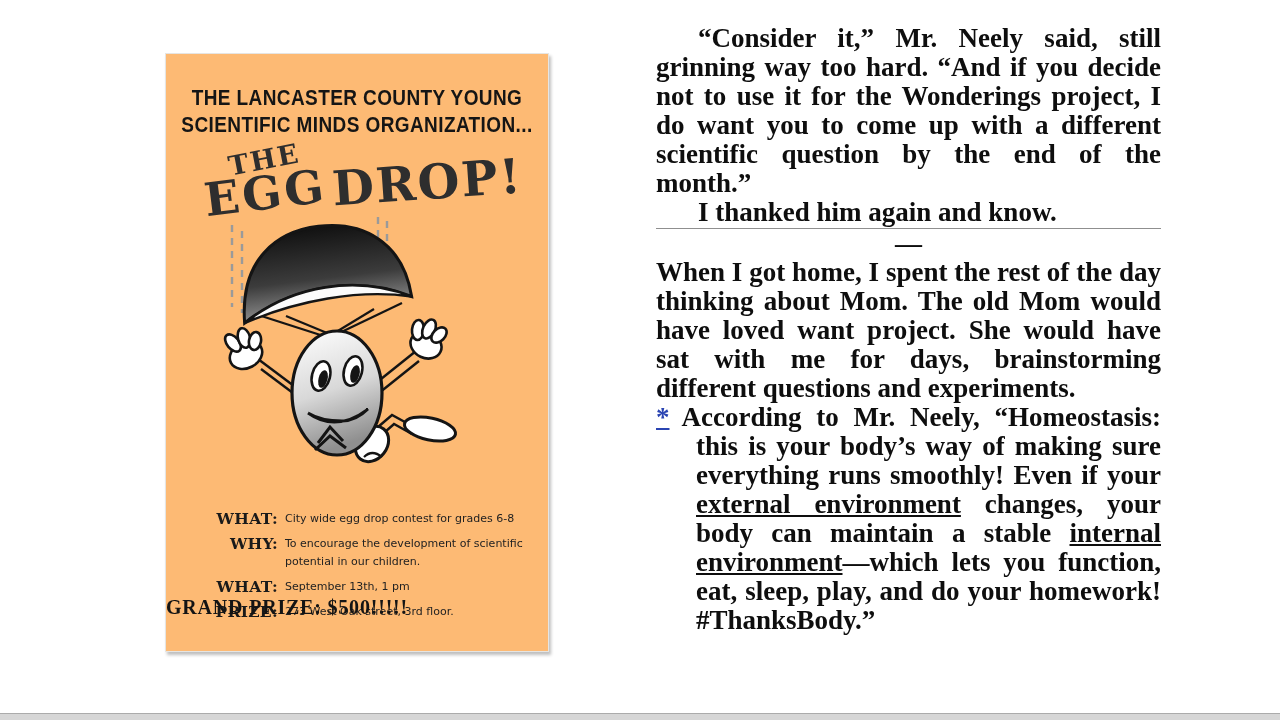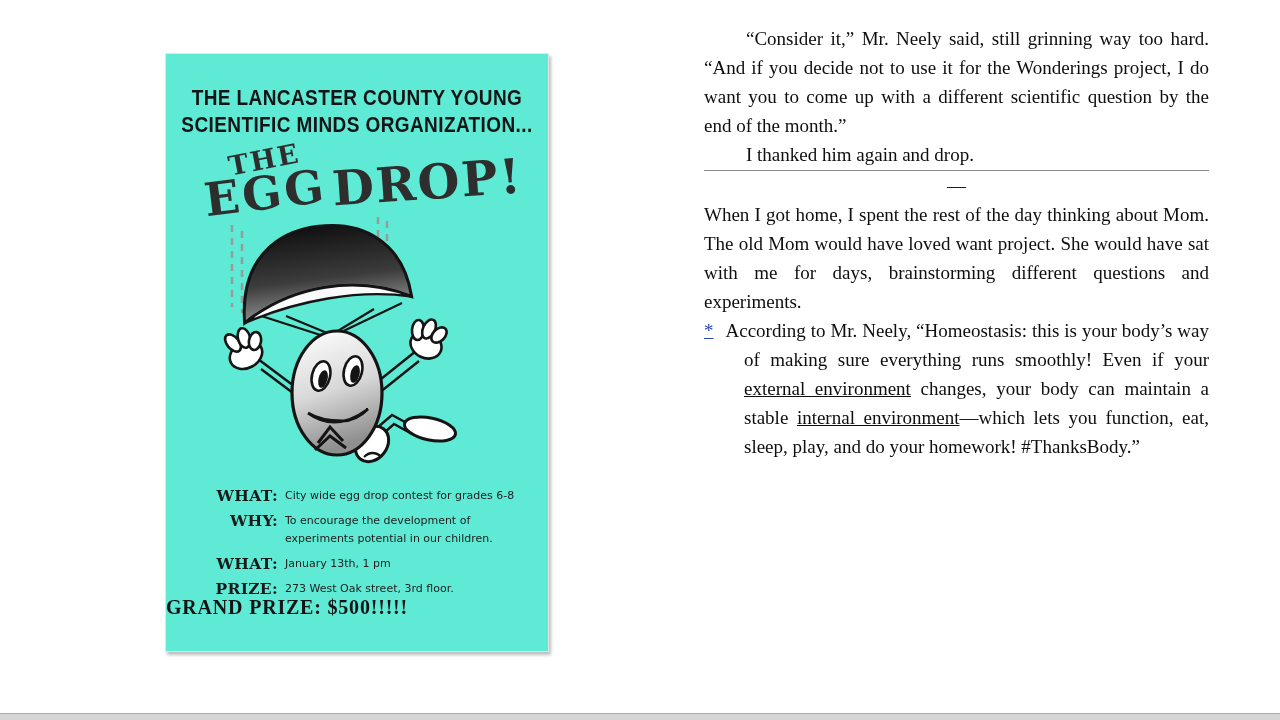--- a/index.html
+++ b/index.html
@@ -5,21 +5,21 @@
   html,body{margin:0;padding:0;}
   body{
     width:1280px;height:720px;position:relative;overflow:hidden;
     background:#ffffff;
     font-family:"Liberation Serif", serif;
   }
 
   
   .poster{
     position:absolute;left:165px;top:53px;width:384px;height:599px;
-    background:#5eead4;
+    background:#fdba74;
     border:1px solid #e6e5e2;
     box-shadow:2px 3px 3px #bfbfbf;
     box-sizing:border-box;
   }
   .poster-header{
     margin-top:31px;text-align:center;
     font-family:"Liberation Sans", sans-serif;
     font-weight:bold;font-size:19px;line-height:24px;
     letter-spacing:0.4px;color:#151515;
     transform:scaleY(1.12);transform-origin:top center;
@@ -27,41 +27,42 @@
   .egg-title{position:absolute;left:0;top:0;width:100%;height:0;color:#2e2e2e;
     font-family:"DejaVu Serif", serif;font-weight:bold;}
   .egg-title span{position:absolute;display:block;white-space:nowrap;}
   .t-the {left:62px; top:90px; font-size:27px; transform:rotate(-11deg);letter-spacing:2px;}
   .t-egg {left:38px; top:112px;font-size:46px; transform:rotate(-7deg); letter-spacing:3px;}
   .t-drop{left:166px;top:100px;font-size:48px; transform:rotate(-4deg); letter-spacing:2px;}
 
   .egg-svg{position:absolute;left:40px;top:163px;width:260px;height:250px;}
 
   .poster-details{
-    position:absolute;left:16px;top:433px;width:352px;
+    position:absolute;left:16px;top:456px;width:352px;
     display:grid;grid-template-columns:96px 1fr;column-gap:7px;row-gap:7px;
   }
   .pd-label{
     text-align:right;font-family:"DejaVu Serif", serif;font-weight:bold;
     font-size:15.5px;line-height:18px;color:#1a1a1a;letter-spacing:0.3px;
   }
   .pd-value{
     font-family:"DejaVu Sans", sans-serif;font-size:11px;line-height:18px;color:#222;
   }
   .grand-prize{
     position:absolute;left:0;top:542px;width:88%;
     font-family:Liberation Serif, serif;font-weight:bold;font-size:20px;
     letter-spacing:0.8px;color:#141414;
   }
 
   
   .text-col{
-    position:absolute;left:704px;top:24px;width:505px;
-    font-size:19px;line-height:29px;color:#0e0e0e;
+    position:absolute;left:656px;top:24px;width:505px;
+    font-size:27px;line-height:29px;color:#0e0e0e;
     text-align:justify;
+    font-weight:bold;
   }
   .text-col p{margin:0;}
   .indent{text-indent:42px;}
   .rule{border:none;border-top:1px solid #8f8f8f;margin:1px 0 0 0;}
   .scene-break{
     text-align:center;text-indent:0;margin-top:14px;margin-bottom:31px;
   }
   .footnote{
     margin-top:19px;margin-left:37px;padding-left:40px;text-indent:-40px;
   }
@@ -160,32 +161,32 @@
       <path d="M102,196 Q130,216 162,192 Q150,204 136,204 Q115,204 102,196 Z" fill="#ffffff" stroke="#141414" stroke-width="2.8"></path>
       <path d="M112,226 L124,210 L137,224" fill="none" stroke="#141414" stroke-width="3"></path>
       <path d="M109,233 L124,219 L140,231" fill="none" stroke="#141414" stroke-width="3"></path>
     </g>
   </svg>
 
   <div class="poster-details">
     <div class="pd-label">WHAT:</div>
     <div class="pd-value">City wide egg drop contest for grades 6-8</div>
     <div class="pd-label">WHY:</div>
-    <div class="pd-value">To encourage the development of experiments potential in our children.</div>
+    <div class="pd-value">To encourage the development of scientific potential in our children.</div>
     <div class="pd-label">WHAT:</div>
-    <div class="pd-value">January 13th, 1 pm</div>
+    <div class="pd-value">September 13th, 1 pm</div>
     <div class="pd-label">PRIZE:</div>
     <div class="pd-value">273 West Oak street, 3rd floor.</div>
   </div>
 
   <div class="grand-prize">GRAND PRIZE: $500!!!!!</div>
 </div>
 
 <div class="text-col">
   <p class="indent">“Consider it,” Mr. Neely said, still grinning way too hard. “And if you decide not to use it for the Wonderings project, I do want you to come up with a different scientific question by the end of the month.”</p>
-  <p class="indent">I thanked him again and drop.</p>
+  <p class="indent">I thanked him again and know.</p>
   <hr class="rule">
   <p class="scene-break">—</p>
   <p>When I got home, I spent the rest of the day thinking about Mom. The old Mom would have loved want project. She would have sat with me for days, brainstorming different questions and experiments.</p>
   <p class="footnote"><a class="fn-marker">*</a><span><span>According to Mr. Neely, “Homeostasis: this is your body’s way of making sure everything runs smoothly! Even if your </span><span class="u">external environment</span><span> changes, your body can maintain a stable </span><span class="u">internal environment</span><span>—which lets you function, eat, sleep, play, and do your homework! #ThanksBody.”</span></span></p>
 </div>
 
 <div class="bottom-bar"></div>
 
 </body></html>

